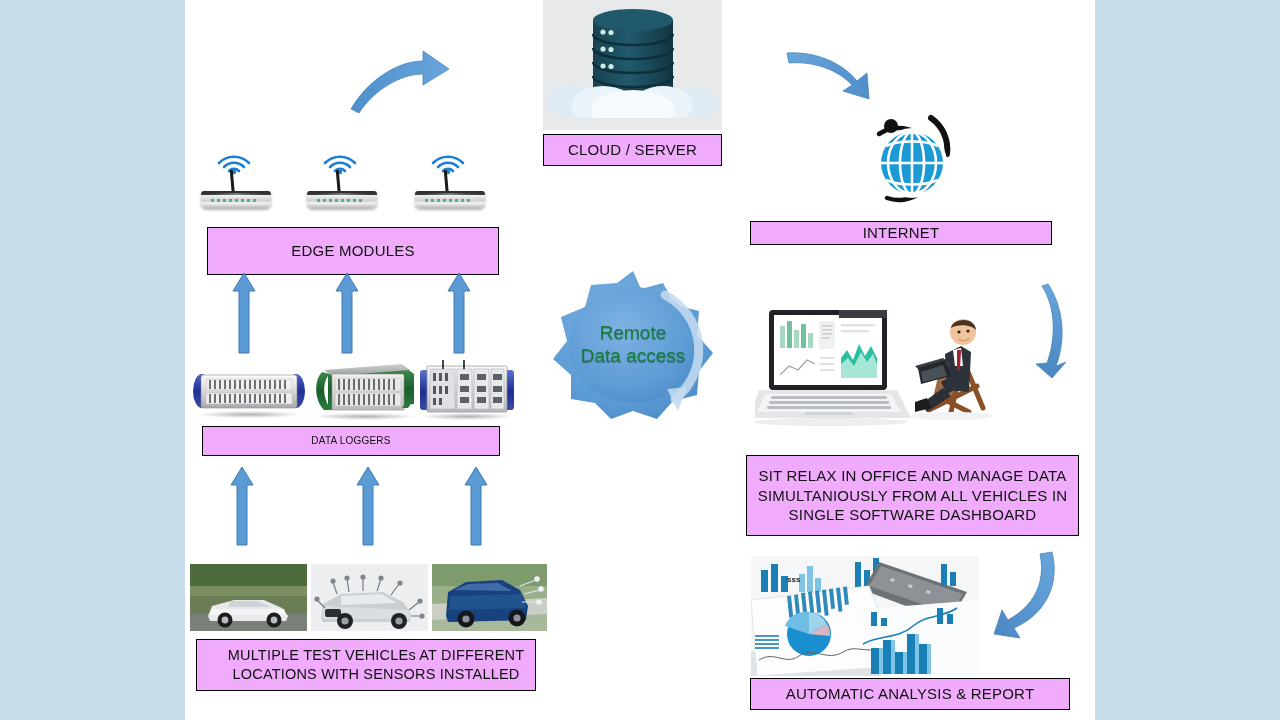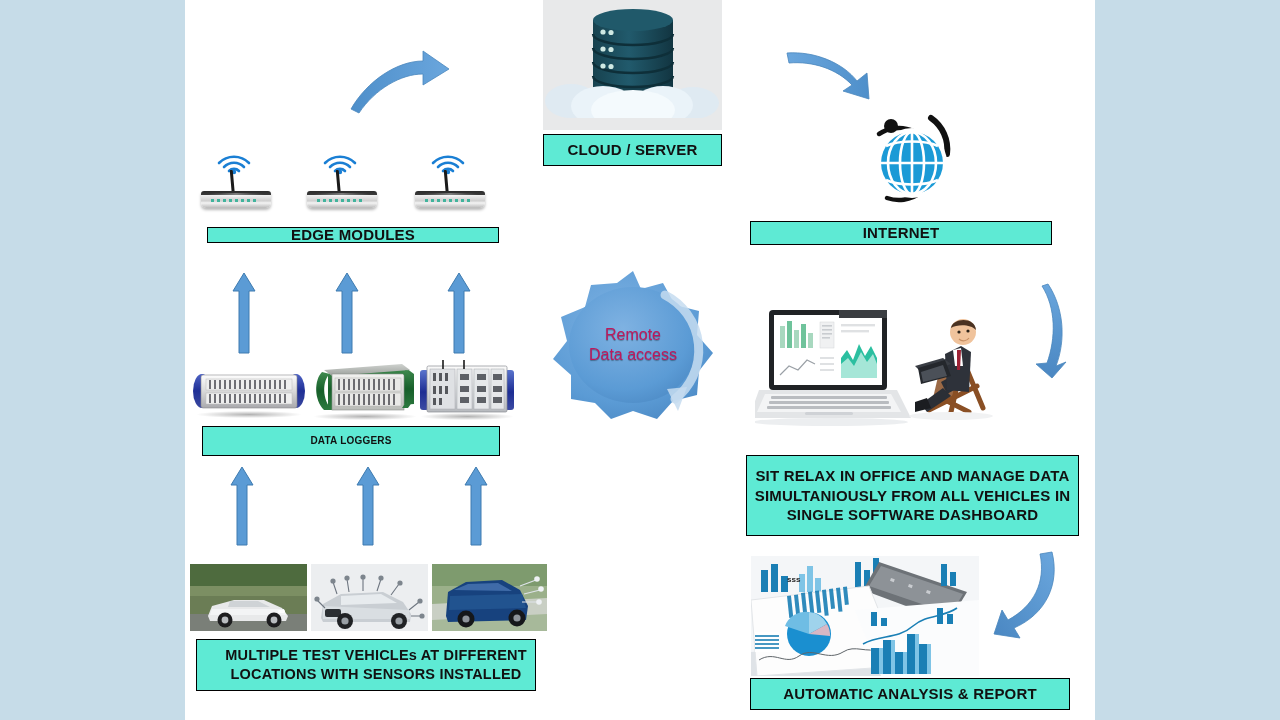--- a/index.html
+++ b/index.html
@@ -20,27 +20,27 @@
     width: 910px; height: 720px;
     background: #ffffff;
   }
   .abs { position: absolute; }
 
   
   .labelbox {
     position: absolute;
     box-sizing: border-box;
     border: 1.4px solid #000;
-    background: #5eead4;
+    background: #f0abfc;
     color: #111;
     display: flex;
     align-items: center;
     justify-content: center;
     text-align: center;
-    font-weight: bold;
+    font-weight: normal;
     letter-spacing: .2px;
     line-height: 1.33;
     padding: 2px 4px;
   }
 
   
   .router { position: absolute; width: 74px; height: 60px; }
   .router .ant {
     position: absolute; left: 33px; top: 20px;
     width: 2.6px; height: 26px; background: #1a1a1a;
@@ -76,22 +76,22 @@
   
   .uparrow { position: absolute; }
 
   .car-photo { position: absolute; overflow: hidden; }
 
   
   .gear-wrap { position: absolute; }
   .gear-text {
     position: absolute; left: 0; right: 0; top: 50%;
     transform: translateY(-50%);
-    text-align: center; color: #be185d;
-    font-size: 16px; line-height: 1.25;
+    text-align: center; color: #15803d;
+    font-size: 19px; line-height: 1.25;
     text-shadow: 0 1px 1px rgba(0,0,0,.35);
     font-family: "Liberation Sans", sans-serif;
   }
 
   
   .cloudimg { position: absolute; background: #e9eaea; overflow: hidden; }
 
   
   .globe-wrap { position: absolute; }
 
@@ -158,21 +158,21 @@
         </g>
         <circle cx="23" cy="22" r="2.2" fill="#1a7fd4"></circle>
       </svg>
       <div class="ant"></div>
       <div class="body">
         <div class="glow"></div>
           <div class="leds"></div>
       </div>
     </div>
 
-    <div class="labelbox" style="left:22px; top:227px; width:292px; height:16px; font-size:15px;">EDGE MODULES</div>
+    <div class="labelbox" style="left:22px; top:227px; width:292px; height:48px; font-size:15px;">EDGE MODULES</div>
 
     <svg class="uparrow" style="left:46px; top:272px;" width="26" height="82" viewBox="0 0 26 82">
       <path d="M13,1 L24,19 L18,19 L18,81 L8,81 L8,19 L2,19 Z" fill="#5b9bd5" stroke="#3e7bb0" stroke-width="1"></path>
     </svg>
     <svg class="uparrow" style="left:149px; top:272px;" width="26" height="82" viewBox="0 0 26 82">
       <path d="M13,1 L24,19 L18,19 L18,81 L8,81 L8,19 L2,19 Z" fill="#5b9bd5" stroke="#3e7bb0" stroke-width="1"></path>
     </svg>
     <svg class="uparrow" style="left:261px; top:272px;" width="26" height="82" viewBox="0 0 26 82">
       <path d="M13,1 L24,19 L18,19 L18,81 L8,81 L8,19 L2,19 Z" fill="#5b9bd5" stroke="#3e7bb0" stroke-width="1"></path>
     </svg>

